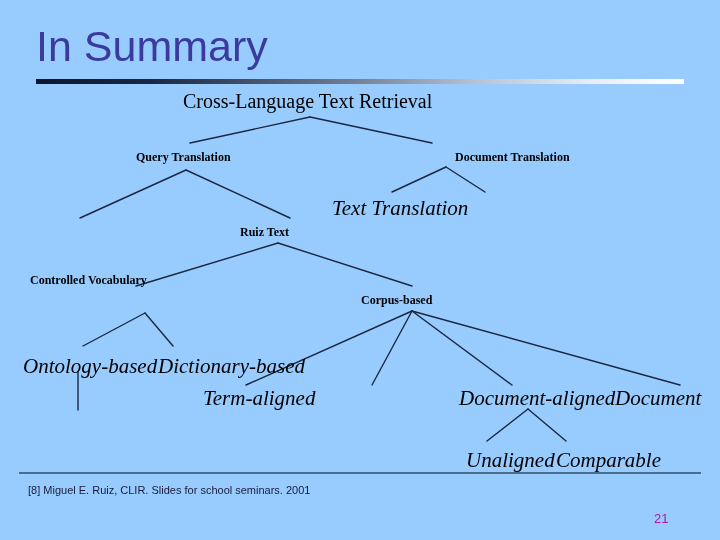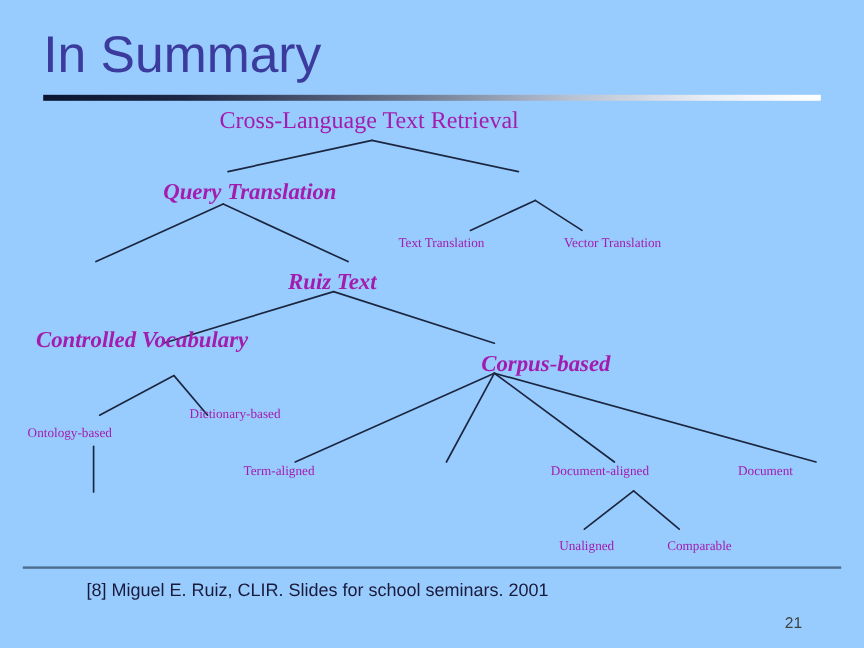--- a/index.html
+++ b/index.html
@@ -48,63 +48,62 @@
     left: 0;
     top: 0;
     width: 720px;
     height: 540px;
   }
 
   
   .node {
     position: absolute;
     white-space: nowrap;
-    color: #a21caf;
+    color: #000000;
     line-height: 1;
   }
   .node.lvl-root {
     font-size: 20px;
     font-weight: 400;
   }
   .node.bold {
     font-weight: 700;
-    font-size: 19px;
-    font-style: italic;
+    font-size: 12px;
   }
   .node.plain {
     font-weight: 400;
-    font-size: 11px;
+    font-size: 21px;
+    font-style: italic;
   }
 
   
   #footer-rule {
     position: absolute;
     left: 19px;
     top: 472px;
     width: 682px;
     height: 2px;
     background: #4d6d8f;
   }
   #footer-citation {
     position: absolute;
     left: 28px;
     top: 484px;
     font-family: "Liberation Sans", sans-serif;
-    font-size: 15px;
+    font-size: 11px;
     color: #1a1a3c;
     white-space: nowrap;
-    margin-left: 44px;
   }
   #page-number {
     position: absolute;
     left: 654px;
     top: 511px;
     font-family: "Liberation Sans", sans-serif;
     font-size: 13px;
-    color: #404040;
+    color: #a21caf;
   }
 </style>
 </head>
 <body>
 
 <div id="slide">
 
   <div id="slide-title">In Summary</div>
 
   <div id="title-rule"></div>
@@ -136,35 +135,35 @@
 
       <path d="M528,409 L487,441"></path>
       <path d="M528,409 L566,441"></path>
     </g>
   </svg>
 
   <div class="node lvl-root" style="left:183px; top:91px;">Cross-Language Text Retrieval</div>
 
   <div class="node bold" style="left:136px; top:151px;">Query Translation</div>
 
+  <div class="node bold" style="left:455px; top:151px;">Document Translation</div>
 
   <div class="node plain" style="left:332px; top:198px;">Text Translation</div>
 
-  <div class="node plain" style="left:470px; top:198px;">Vector Translation</div>
 
   <div class="node bold" style="left:30px; top:226px;margin-top:48px;">Controlled Vocabulary</div>
 
   <div class="node bold" style="left:240px; top:226px;">Ruiz Text</div>
 
 
-  <div class="node bold" style="left:361px; top:294px;margin-left:40px;">Corpus-based</div>
+  <div class="node bold" style="left:361px; top:294px;">Corpus-based</div>
 
   <div class="node plain" style="left:23px; top:356px;">Ontology-based</div>
 
-  <div class="node plain" style="left:158px; top:340px;">Dictionary-based</div>
+  <div class="node plain" style="left:158px; top:356px;">Dictionary-based</div>
 
 
   <div class="node plain" style="left:203px; top:388px;">Term-aligned</div>
 
 
   <div class="node plain" style="left:459px; top:388px;">Document-aligned</div>
 
   <div class="node plain" style="left:615px; top:388px;">Document</div>
 
   <div class="node plain" style="left:466px; top:450px;">Unaligned</div>

